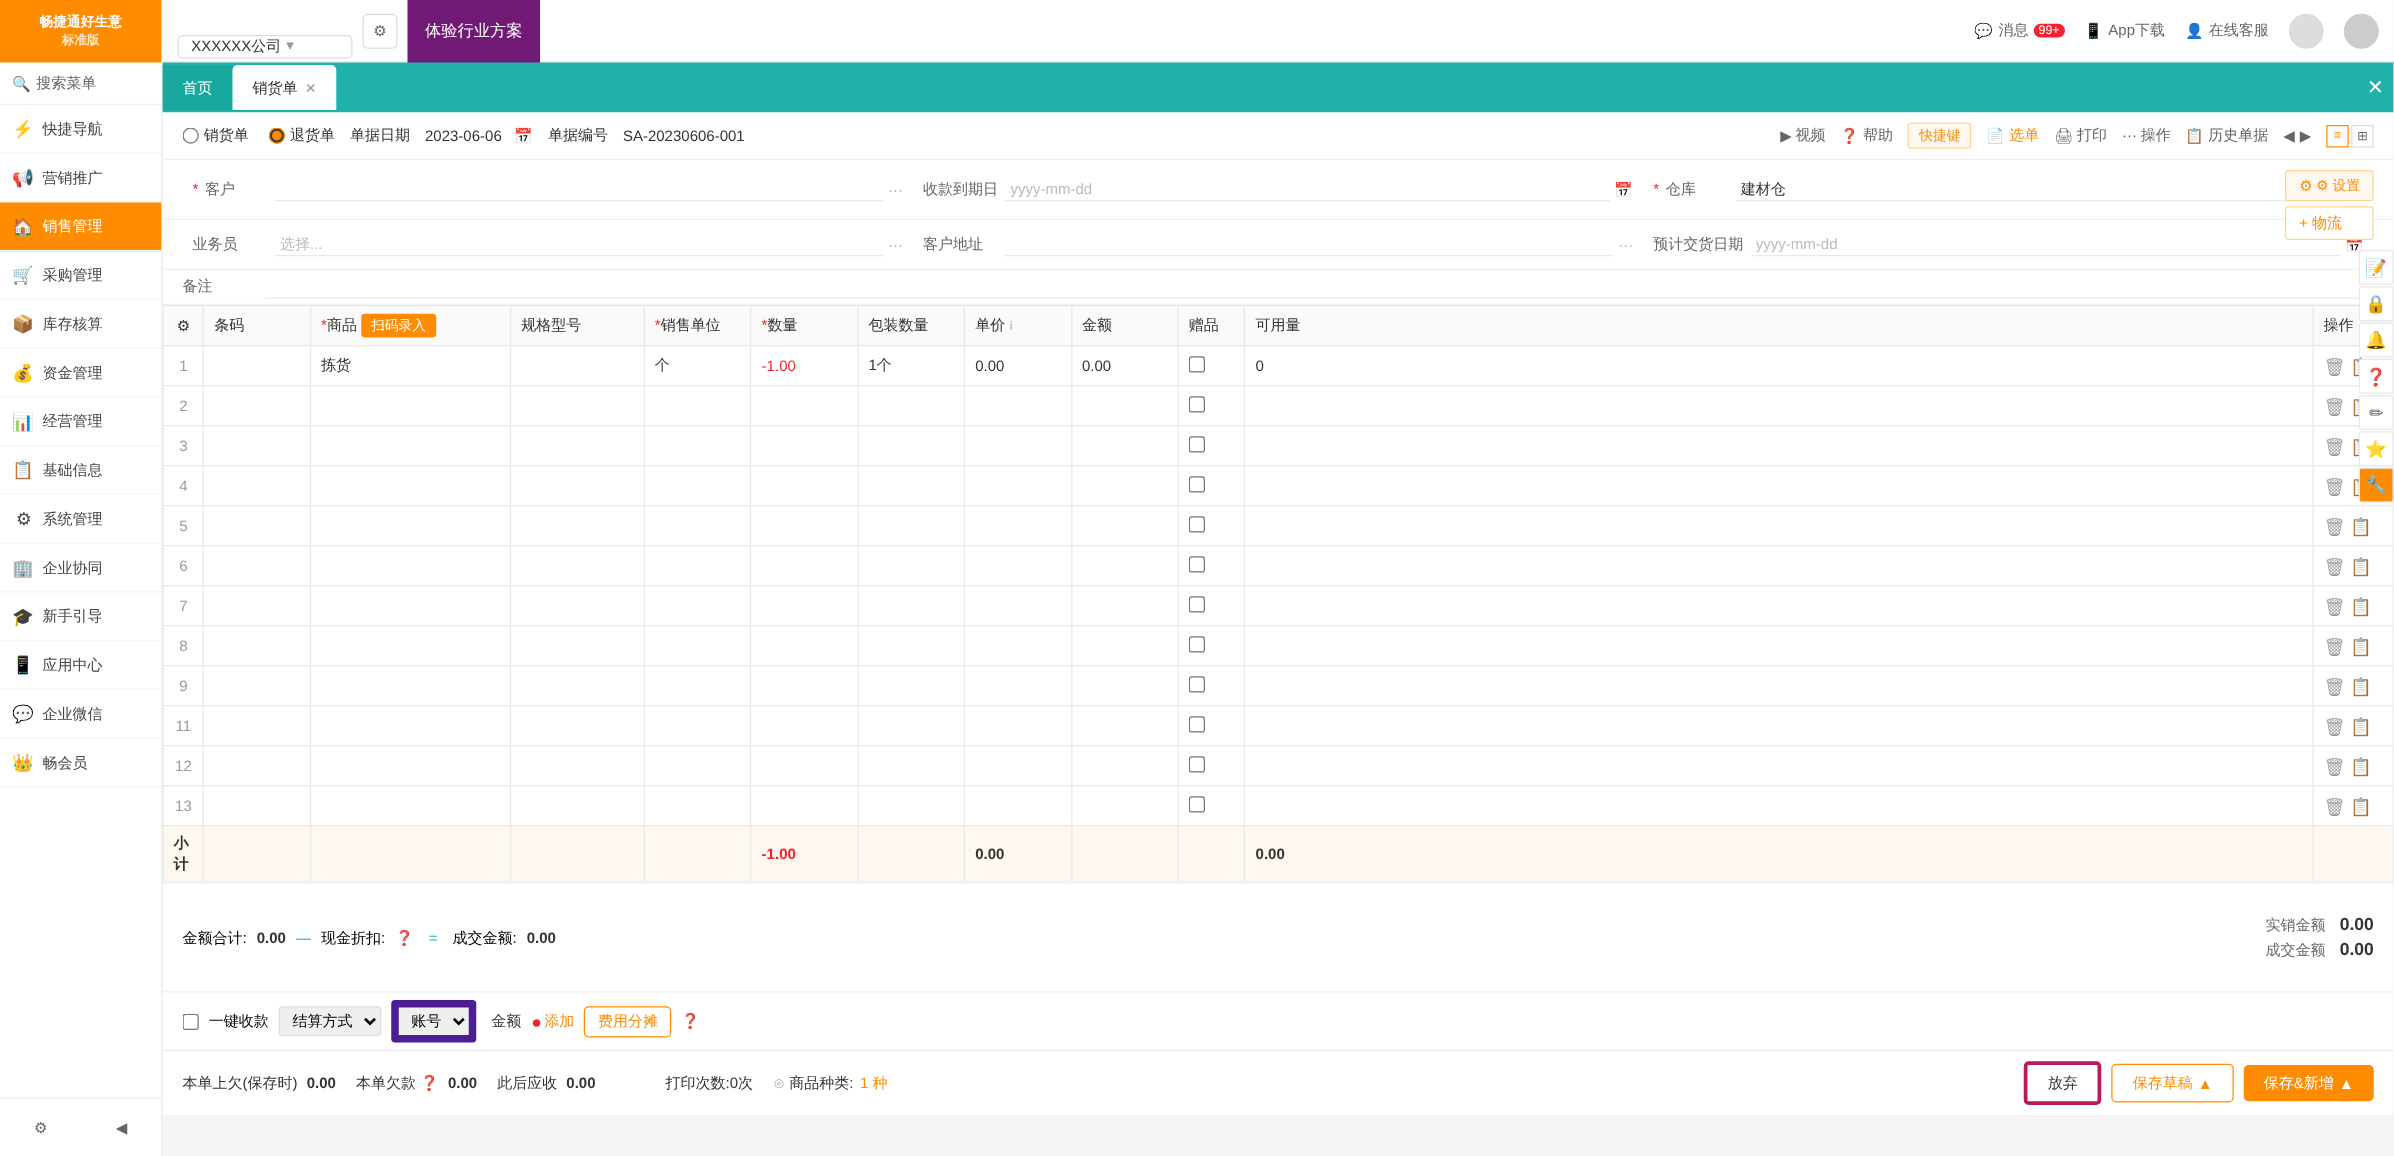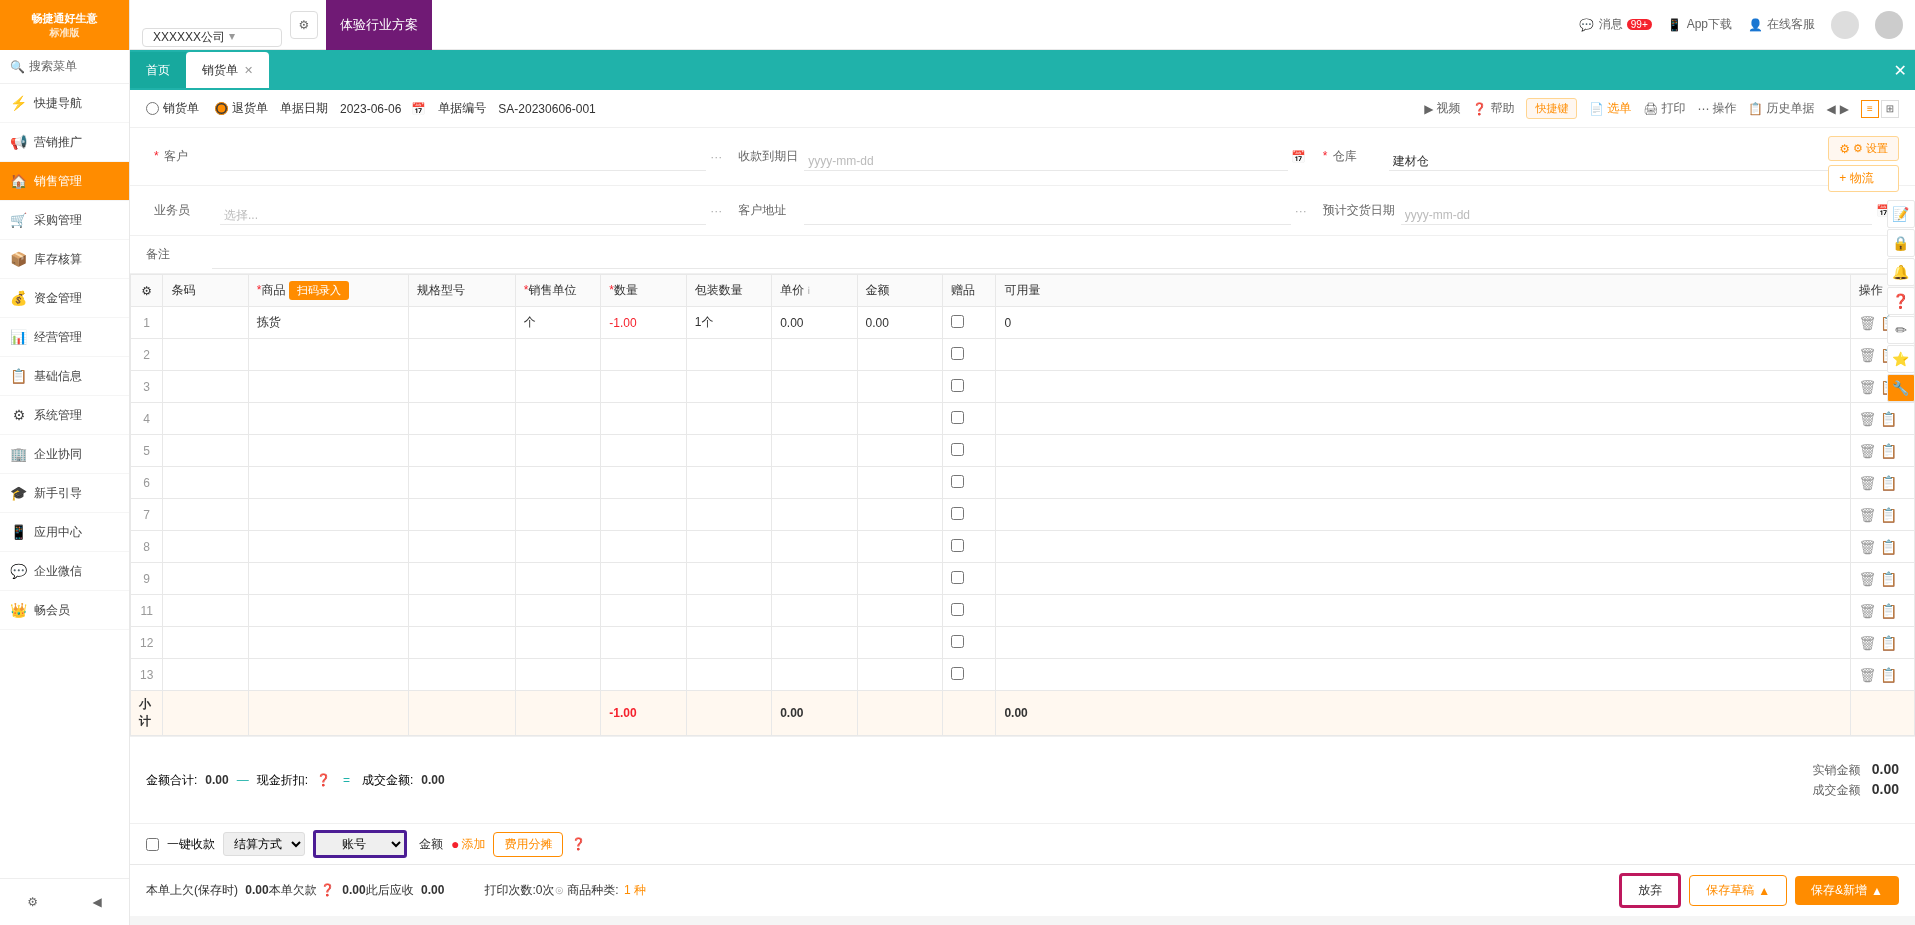--- a/index.html
+++ b/index.html
@@ -49,21 +49,21 @@
     .date-field { display: flex; align-items: center; gap: 6px; color: #333; font-size: 12px; }
     .action-icons { margin-left: auto; display: flex; align-items: center; gap: 12px; color: #666; font-size: 12px; }
     .action-item { display: flex; align-items: center; gap: 3px; cursor: pointer; }
     .icon-btn { background: #fff7f0; color: #ff8c00; border: 1px solid #ffd591; border-radius: 3px; padding: 2px 8px; cursor: pointer; font-size: 11px; }
     .page-nav { display: flex; align-items: center; gap: 4px; }
     .layout-btn { display: flex; gap: 2px; }
     .layout-btn span { display: inline-block; width: 16px; height: 16px; border: 1px solid #ddd; cursor: pointer; display: flex; align-items: center; justify-content: center; font-size: 10px; }
     .field-row { display: flex; align-items: center; padding: 6px 8px; }
     .field-label { color: #666; min-width: 60px; white-space: nowrap; }
     .field-required { color: #f5222d; margin-right: 2px; }
-    .field-input { flex: 1; border: none; border-bottom: 1px solid #e8e8e8; padding: 2px 4px; color: #333; outline: none; background: transparent; margin-top: 10px; }
+    .field-input { flex: 1; border: none; border-bottom: 1px solid #e8e8e8; padding: 2px 4px; color: #333; outline: none; background: transparent; }
     .field-input::placeholder { color: #bbb; }
     .field-dots { color: #aaa; margin-left: 4px; cursor: pointer; }
     .field-calendar { color: #aaa; margin-left: 4px; cursor: pointer; }
     .settings-btn { background: #ff8c00; color: #fff; border: none; padding: 6px 10px; cursor: pointer; font-size: 12px; display: flex; align-items: center; gap: 3px; border-radius: 2px; }
     .logistics-btn { background: #fff; color: #ff8c00; border: 1px solid #ff8c00; padding: 6px 10px; cursor: pointer; font-size: 12px; display: flex; align-items: center; gap: 3px; border-radius: 2px; }
 
     
     .table-container { background: #fff; margin: 0; }
     .table-wrapper { overflow: auto; }
     table { width: 100%; border-collapse: collapse; font-size: 12px; }
@@ -74,21 +74,21 @@
     .row-num { color: #999; text-align: center; }
     .subtotal-row td { background: #fff8f0; font-weight: bold; }
     .subtotal-row td.num-negative { color: #f5222d; }
     .col-ops { display: flex; gap: 4px; }
     .op-icon { cursor: pointer; color: #999; font-size: 14px; }
 
     
     .footer-calc { background: #fff; padding: 24px 16px; border-top: 1px solid #f0f0f0; display: flex; align-items: center; gap: 8px; font-size: 12px; }
     .footer-payment { background: #fff; padding: 6px 16px; border-top: 1px solid #f0f0f0; display: flex; align-items: center; gap: 8px; font-size: 12px; }
     .footer-bottom { background: #fff; padding: 8px 16px; border-top: 1px solid #e8e8e8; display: flex; align-items: center; justify-content: space-between; font-size: 12px; }
-    .footer-stats { display: flex; align-items: center; gap: 0; color: #333; }
+    .footer-stats { display: flex; align-items: center; gap: 16px; color: #333; }
     .footer-actions { display: flex; align-items: center; gap: 8px; }
     .btn-discard { border: 3px solid #be185d; background: #fff; color: #333; padding: 6px 16px; border-radius: 4px; cursor: pointer; }
     .btn-save-draft { border: 1px solid #ff8c00; background: #fff; color: #ff8c00; padding: 6px 16px; border-radius: 4px; cursor: pointer; display: flex; align-items: center; gap: 4px; }
     .btn-save-new { background: #ff8c00; color: #fff; border: none; padding: 6px 16px; border-radius: 4px; cursor: pointer; display: flex; align-items: center; gap: 4px; }
 
     
     input[type=checkbox] { cursor: pointer; }
 
     
     .add-btn { background: transparent; border: none; color: #ff8c00; cursor: pointer; font-size: 12px; display: flex; align-items: center; gap: 2px; }
@@ -637,21 +637,21 @@
         </div>
       </div>
     </div>
 
     <div class="footer-payment">
       <input type="checkbox" style="">
       <span>一键收款</span>
       <select style="border:1px solid #ddd;border-radius:3px;padding:3px 6px;outline:none;">
         <option>结算方式</option>
       </select>
-      <select style="border:3px solid #4c1d95;border-radius:3px;padding:3px 22px;outline:none;">
+      <select style="border:6px solid #4c1d95;border-radius:3px;padding:3px 6px;outline:none;">
         <option>账号</option>
       </select>
       <span style="color:#333;margin-left:4px;">金额</span>
       <button class="add-btn">
         <span style="color:#f5222d;font-size:14px;">●</span>
         <span>添加</span>
       </button>
       <button class="expense-btn">费用分摊</button>
       <span style="color:#aaa;cursor:pointer;">❓</span>
     </div>

